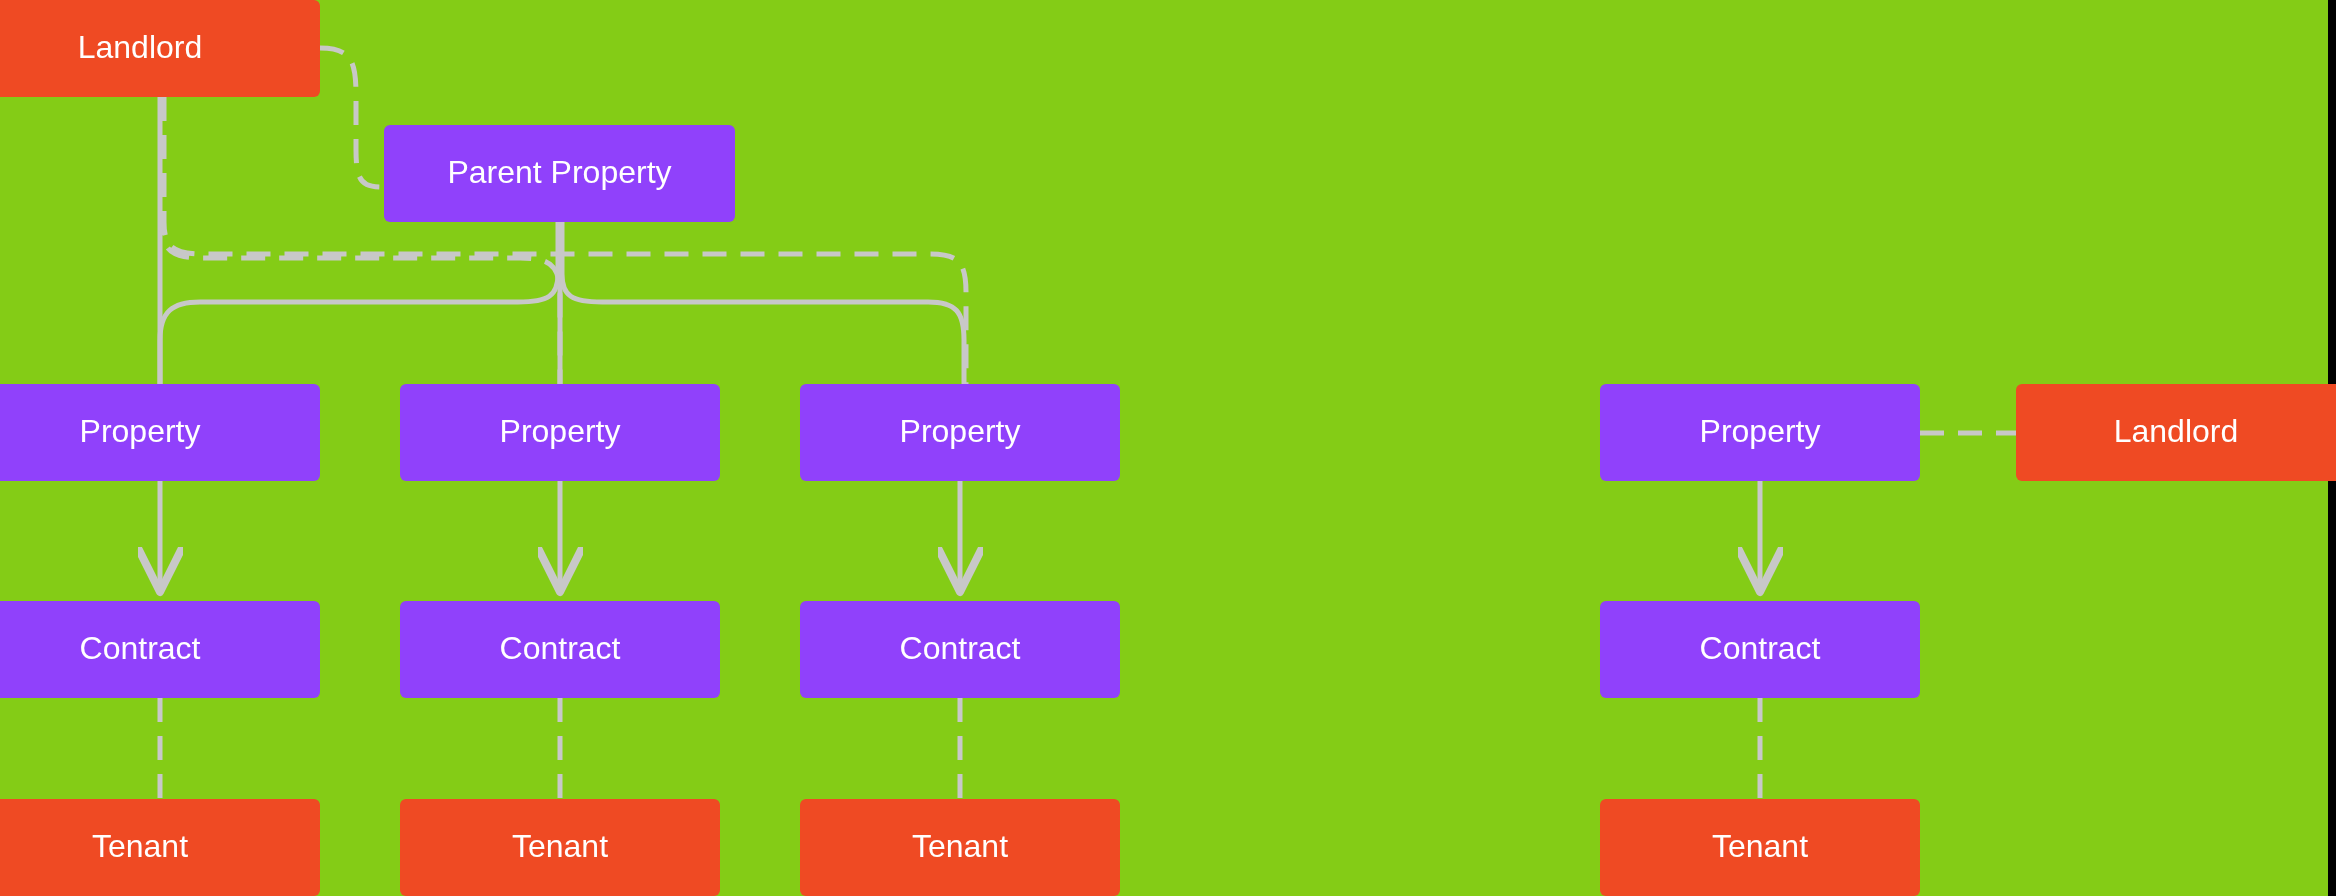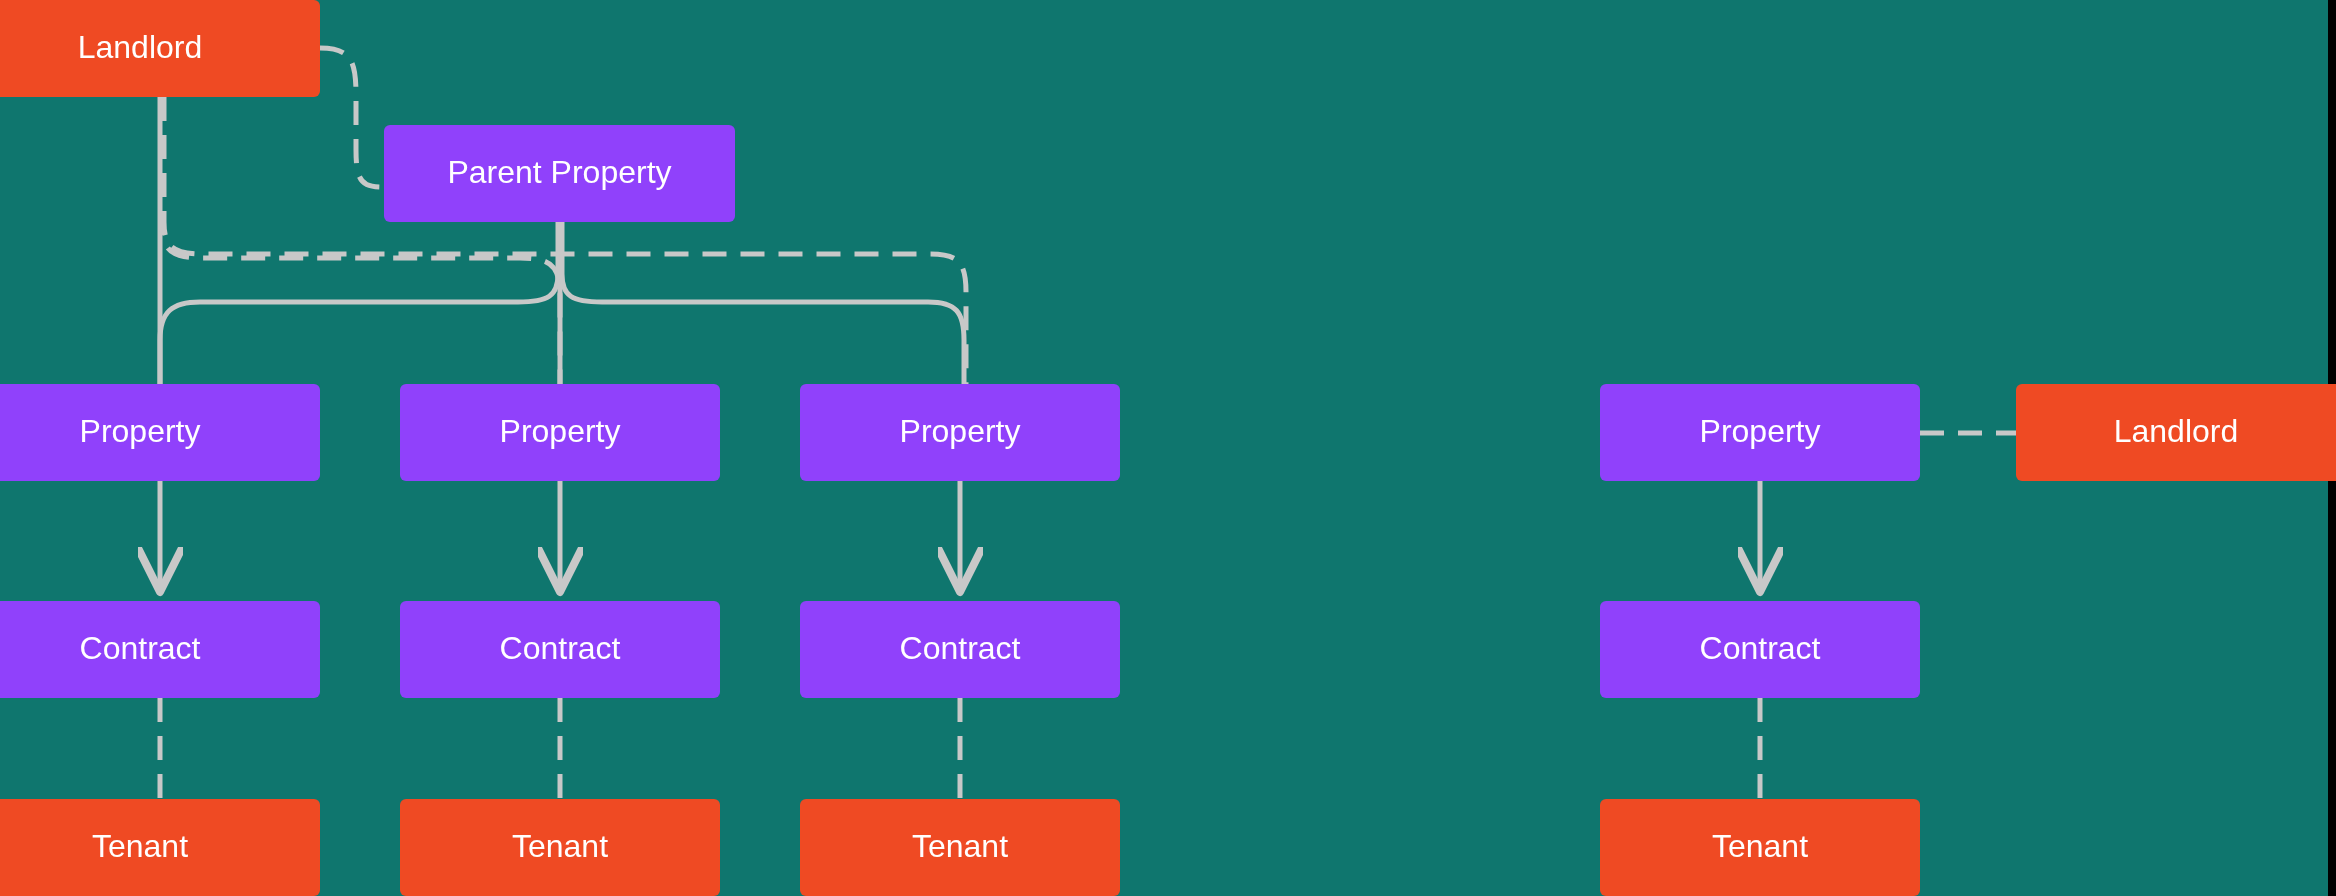--- a/index.html
+++ b/index.html
@@ -10,21 +10,21 @@
   body {
     width: 2336px;
     height: 896px;
     overflow: hidden;
     font-family: "Liberation Sans", sans-serif;
   }
   #diagram-root {
     position: relative;
     width: 2328px;
     height: 896px;
-    background: #0f766e;
+    background: #84cc16;
   }
   svg#diagram-svg {
     display: block;
     width: 2336px;
     height: 896px;
   }
   .node-rect {
     rx: 6;
     ry: 6;
   }

